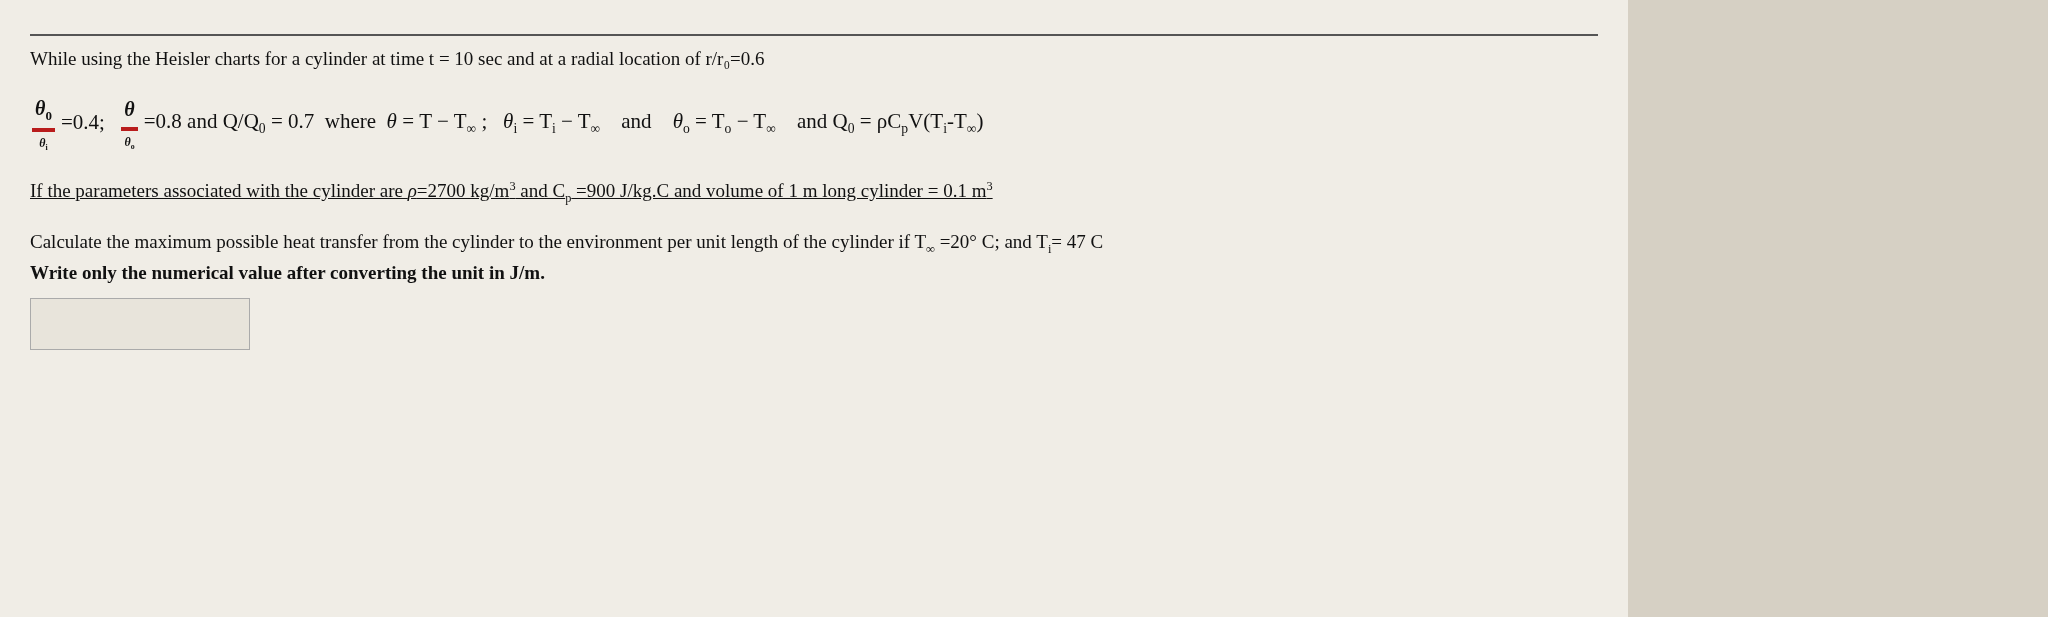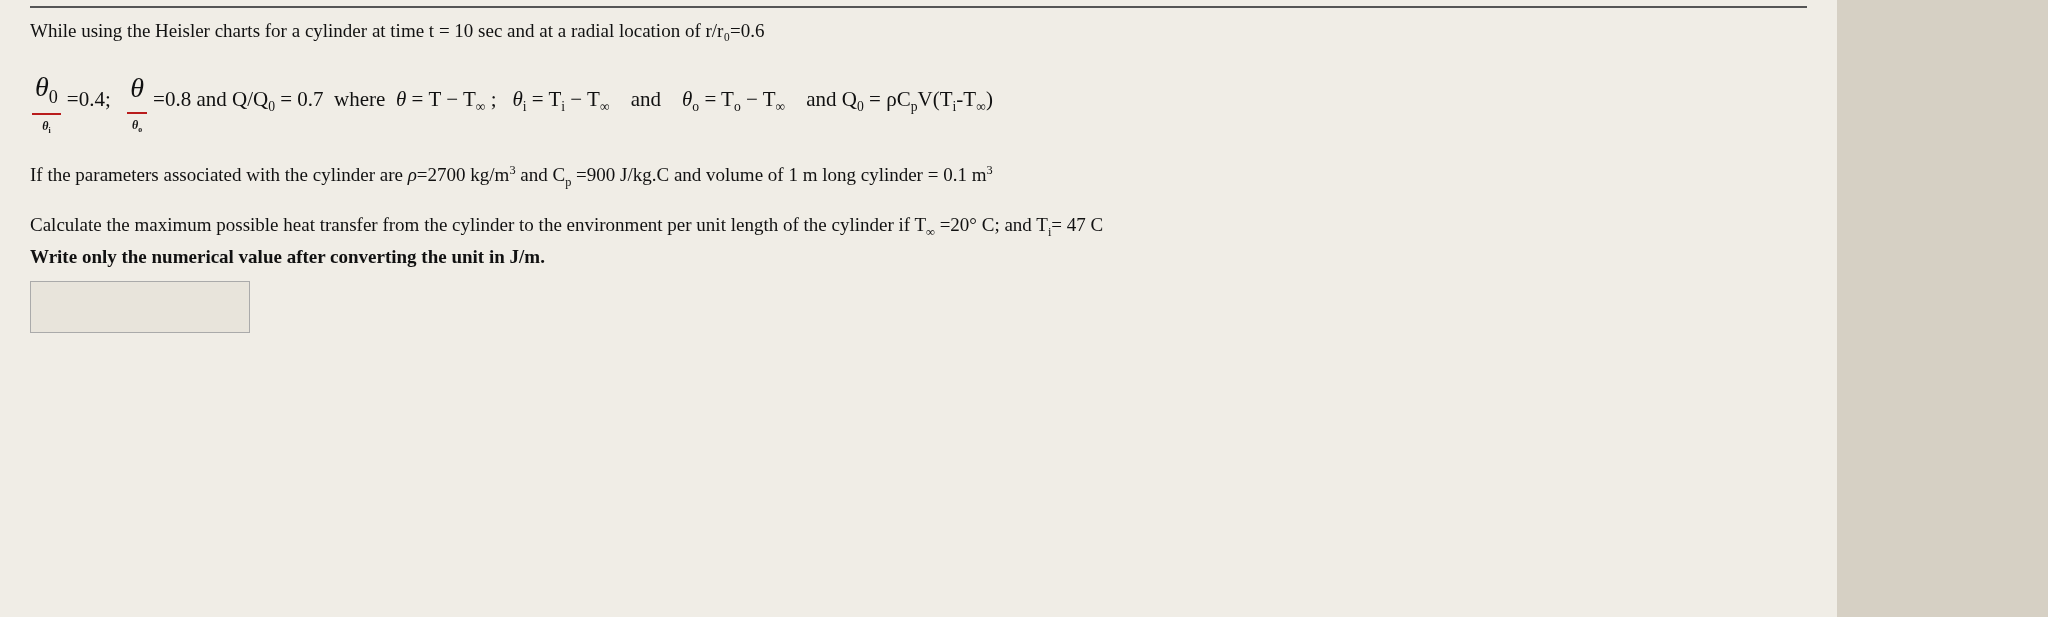--- a/index.html
+++ b/index.html
@@ -7,23 +7,23 @@
       background-color: #d6d0c4;
       font-family: 'Times New Roman', Times, serif;
       min-height: 617px;
       display: flex;
       align-items: flex-start;
       justify-content: flex-start;
       padding: 0;
     }
     .page-container {
       background-color: #f0ede6;
-      width: 1837px;
+      width: 1628px;
       min-height: 617px;
-      padding: 6px 30px 30px 30px;
+      padding: 34px 30px 30px 30px;
       position: relative;
     }
     .top-line {
       font-size: 19px;
       color: #111;
       margin-bottom: 18px;
       line-height: 1.4;
       border-top: 2px solid #555;
       padding-top: 10px;
     }
@@ -38,23 +38,24 @@
       line-height: 1.7;
     }
     .fraction {
       display: inline-flex;
       flex-direction: column;
       align-items: center;
       vertical-align: middle;
       margin: 0 2px;
     }
     .fraction .numer {
-      border-bottom: 2px solid #b91c1c;
+      border-bottom: 4px solid #b91c1c;
       padding: 0 3px 1px 3px;
-      font-size: 28px;
+      font-size: 20px;
+      font-weight: bold;
     }
     .fraction .denom {
       padding: 1px 3px 0 3px;
       font-size: 12px;
       font-weight: bold;
     }
     .theta {
       font-style: italic;
     }
     .subscript {
@@ -68,20 +69,21 @@
     .inline-formula {
       display: inline-flex;
       align-items: center;
       gap: 2px;
     }
     .param-line {
       font-size: 19px;
       color: #111;
       margin-bottom: 18px;
       line-height: 1.6;
+      text-decoration: underline;
     }
     .calc-line {
       font-size: 19px;
       color: #111;
       line-height: 1.6;
     }
     .bold-line {
       font-size: 19px;
       font-weight: bold;
       color: #111;

